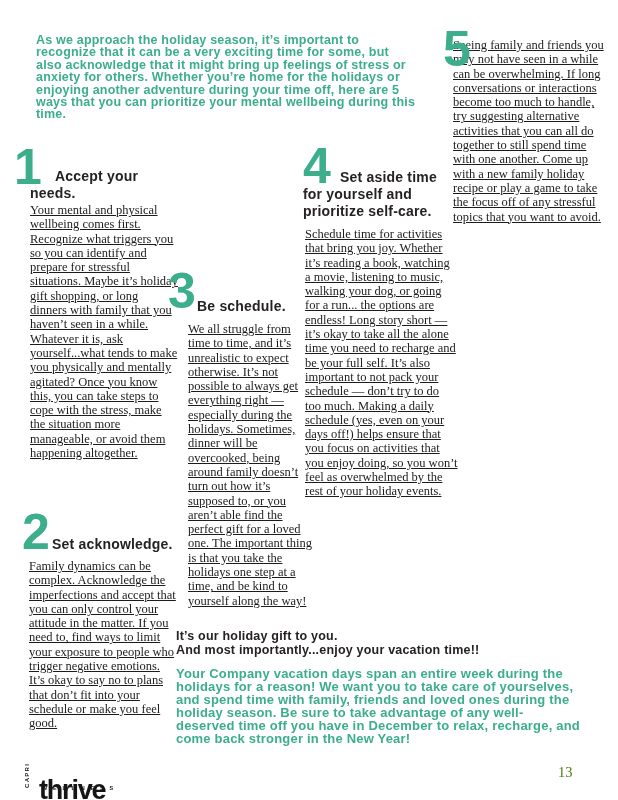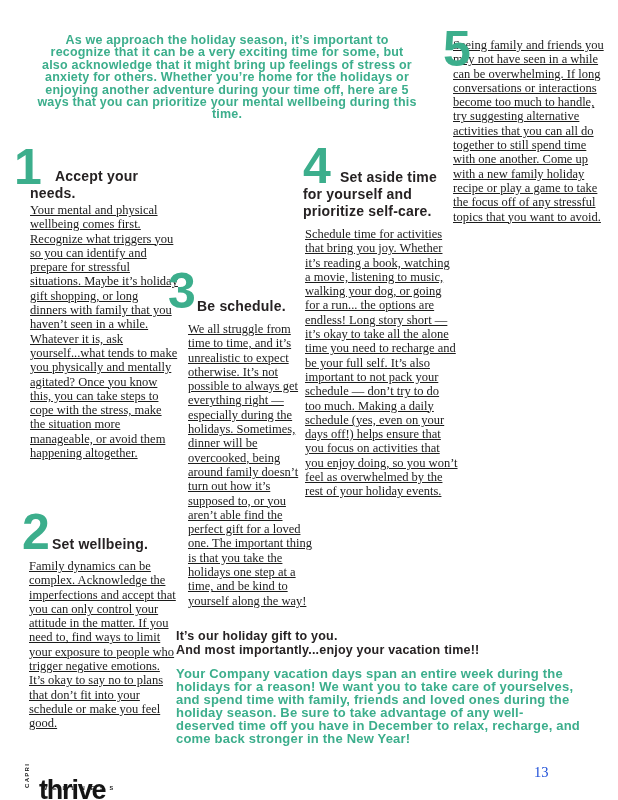--- a/index.html
+++ b/index.html
@@ -9,21 +9,21 @@
     width:618px; height:800px;
     background:#ffffff;
     overflow:hidden;
     font-family:"Liberation Sans", sans-serif;
   }
   
   .intro {
     position:absolute; left:36px; top:34px; width:382px;
     font-family:"Liberation Sans", sans-serif;
     font-weight:bold; font-size:12.5px; line-height:12.4px;
-    letter-spacing:0.2px; color:#3CAE8C;text-align:center;
+    letter-spacing:0.2px; color:#3CAE8C;
   }
   
   .tip { position:absolute; }
   .tip-number {
     position:absolute; left:0; top:0;
     font-family:"Liberation Sans", sans-serif;
     font-weight:bold; font-size:50px; line-height:0.78;
     color:#3CAE8C;
   }
   .tip-title {
@@ -70,41 +70,41 @@
   }
   .logo-thrive {
     position:absolute; left:17px; top:8px;
     font-size:27px; font-weight:bold; letter-spacing:-1.2px; line-height:1;margin-top:12px;
   }
   .logo-sub {
     position:absolute; left:20px; top:28px;
     font-size:5.5px; font-weight:bold; letter-spacing:5.8px;
   }
   .page-number {
-    position:absolute; left:534px; top:764px;
+    position:absolute; left:558px; top:764px;
     font-family:"Liberation Serif", serif;
-    font-size:14.5px; color:#1d4ed8;
+    font-size:14.5px; color:#4d7c0f;
   }
 </style>
 </head>
 <body>
 
 <div class="page">
 
   <p class="intro">As we approach the holiday season, it’s important to recognize that it can be a very exciting time for some, but also acknowledge that it might bring up feelings of stress or anxiety for others. Whether you’re home for the holidays or enjoying another adventure during your time off, here are 5 ways that you can prioritize your mental wellbeing during this time.</p>
 
   <section class="tip s1">
     <span class="tip-number">1</span>
     <h2 class="tip-title">Accept your needs.</h2>
     <p class="tip-body">Your mental and physical wellbeing comes first. Recognize what triggers you so you can identify and prepare for stressful situations. Maybe it’s holiday gift shopping, or long dinners with family that you haven’t seen in a while. Whatever it is, ask yourself...what tends to make you physically and mentally agitated? Once you know this, you can take steps to cope with the stress, make the situation more manageable, or avoid them happening altogether.</p>
   </section>
 
   <section class="tip s2">
     <span class="tip-number">2</span>
-    <h2 class="tip-title">Set wellbeing.</h2>
+    <h2 class="tip-title">Set acknowledge.</h2>
     <p class="tip-body">Family dynamics can be complex. Acknowledge the imperfections and accept that you can only control your attitude in the matter. If you need to, find ways to limit your exposure to people who trigger negative emotions. It’s okay to say no to plans that don’t fit into your schedule or make you feel good.</p>
   </section>
 
   <section class="tip s3">
     <span class="tip-number">3</span>
     <h2 class="tip-title">Be schedule.</h2>
     <p class="tip-body">We all struggle from time to time, and it’s unrealistic to expect otherwise. It’s not possible to always get everything right — especially during the holidays. Sometimes, dinner will be overcooked, being around family doesn’t turn out how it’s supposed to, or you aren’t able find the perfect gift for a loved one. The important thing is that you take the holidays one step at a time, and be kind to yourself along the way!</p>
   </section>
 
   <section class="tip s4">

